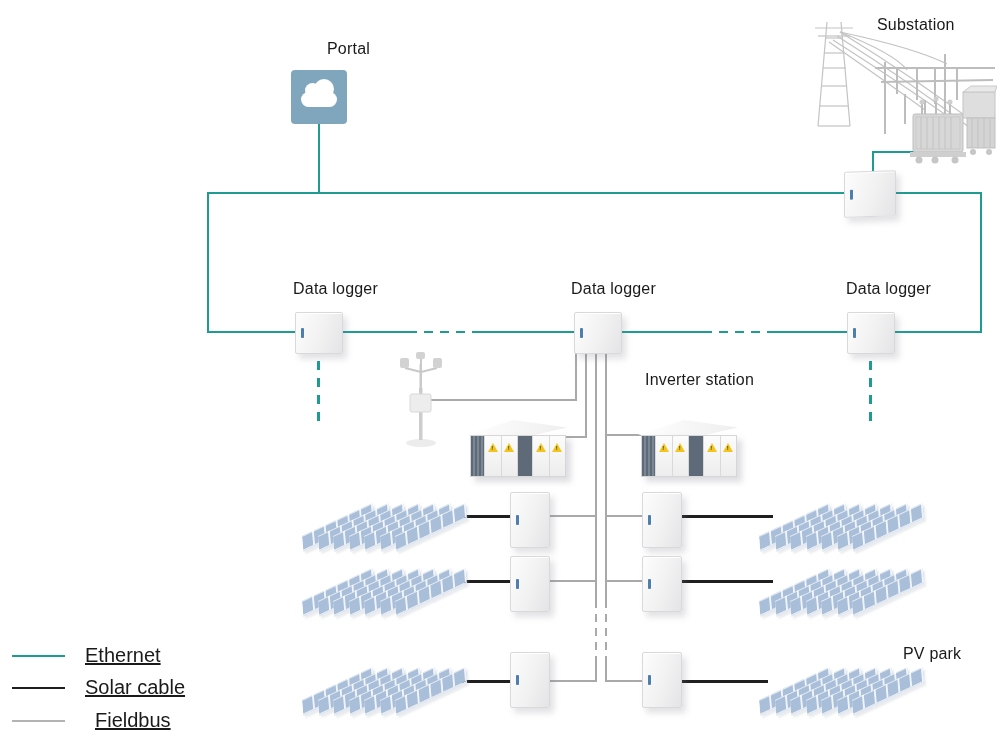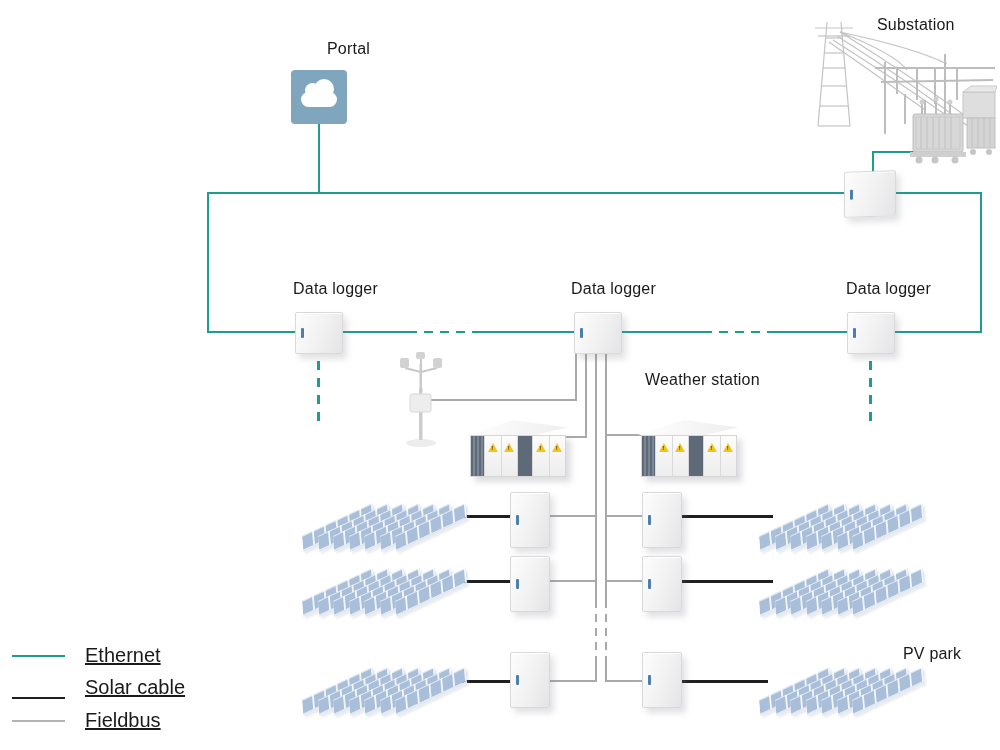--- a/index.html
+++ b/index.html
@@ -210,21 +210,21 @@
     <rect x="24.5" y="14" width="2.5" height="28" fill="#c9c9c9"></rect>
     <line x1="26" y1="22" x2="10" y2="18" stroke="#c9c9c9" stroke-width="2"></line>
     <line x1="26" y1="22" x2="42" y2="18" stroke="#c9c9c9" stroke-width="2"></line>
     <rect x="5" y="8" width="9" height="10" rx="2" fill="#d2d2d2"></rect>
     <rect x="38" y="8" width="9" height="10" rx="2" fill="#d2d2d2"></rect>
     <rect x="21" y="2" width="9" height="7" rx="2" fill="#d2d2d2"></rect>
     <rect x="25" y="9" width="2" height="6" fill="#c9c9c9"></rect>
     <rect x="15" y="44" width="21" height="18" rx="2" fill="#ededee" stroke="#d8d8d8"></rect>
   </svg>
 
-  <div class="lbl" style="left:645px;top:369px;white-space:nowrap;">Weather station</div>
+  <div class="lbl" style="left:645px;top:369px;white-space:nowrap;">Inverter station</div>
   <div class="inv" style="left:467px;top:420px;">
     <div class="top"></div>
     <div class="body">
       <div class="rib"></div>
       <div class="door">
           <span class="warn"></span>
         </div>
       <div class="door">
           <span class="warn"></span>
         </div>
@@ -329,22 +329,22 @@
       <div class="strip" style="left: 66px; top: 50px;"></div>
       <div class="strip" style="left: 81.5px; top: 50px;"></div>
       <div class="strip" style="left: 97px; top: 50px;"></div>
     </div>
   <div class="lbl" style="left:903px;top:643px;white-space:nowrap;">PV park</div>
 
   <div class="leg-row" style="left:12px;top:644px;">
     <span class="leg-line" style="background:var(--teal);"></span>
     <span class="leg-txt">Ethernet</span>
   </div>
-  <div class="leg-row" style="left:12px;top:676px;align-items:flex-end;">
+  <div class="leg-row" style="left:12px;top:676px;">
     <span class="leg-line" style="background:var(--black);"></span>
     <span class="leg-txt">Solar cable</span>
   </div>
-  <div class="leg-row" style="left:12px;top:709px;">
+  <div class="leg-row" style="left:12px;top:709px;gap:10px;">
     <span class="leg-line" style="background:#B3B3B3;"></span>
     <span class="leg-txt">Fieldbus</span>
   </div>
 
 </div>
 
 </body></html>

